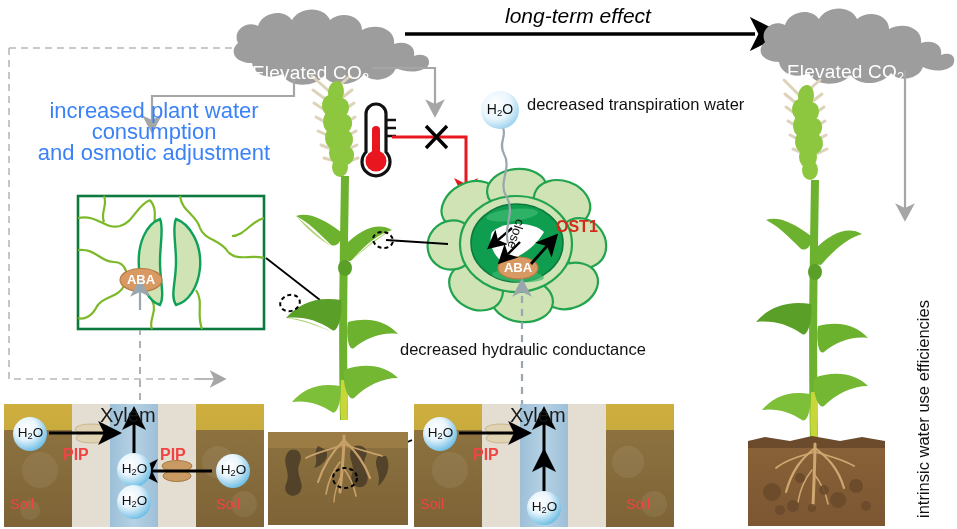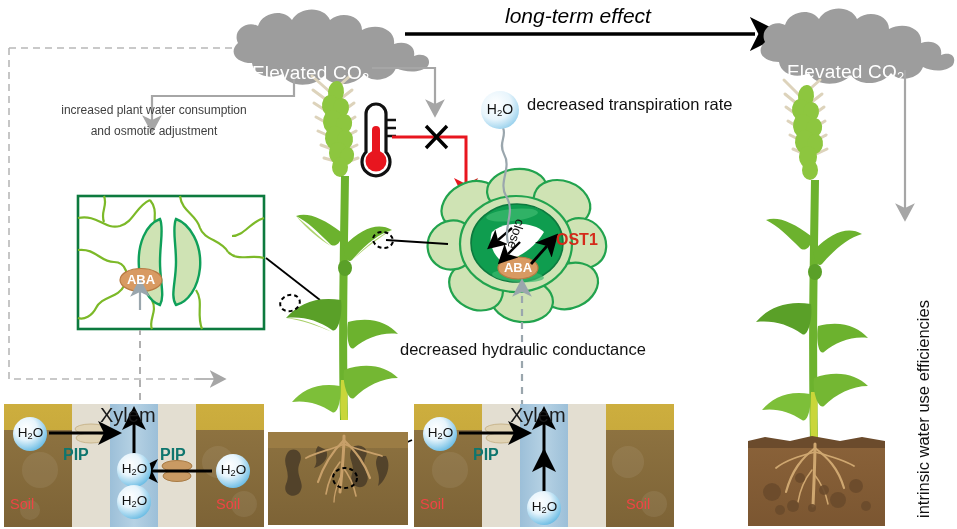--- a/index.html
+++ b/index.html
@@ -1,26 +1,26 @@
 <!DOCTYPE html>
 <html><head>
 <meta charset="utf-8">
 <style>
   html,body{margin:0;padding:0;background:#ffffff;}
   body{width:957px;height:529px;overflow:hidden;font-family:"Liberation Sans",sans-serif;}
   #stage{position:relative;width:957px;height:498px;background:#fff;}
   .abs{position:absolute;}
   .txt{color:#111;font-family:"Liberation Sans",sans-serif;white-space:nowrap;}
-  .lbl-main{font-size:12px;line-height:21px;color:#404040;text-align:center;white-space:pre-line;}
+  .lbl-main{font-size:22px;line-height:21px;color:#3b82f6;text-align:center;white-space:pre-line;}
   .lbl-italic{font-style:italic;font-size:21px;color:#000;}
   .cloudtxt{color:#fff;font-size:19px;letter-spacing:.2px;margin-top:27px;}
   .sub{font-size:0.68em;vertical-align:-0.25em;}
   .soil-word{font-size:14.5px;color:#ef4444;}
   .xylem-word{font-size:20px;color:#1a1a1a;}
-  .pip-word{font-size:16px;color:#0f766e;font-weight:bold;}
+  .pip-word{font-size:16px;color:#ef4444;font-weight:bold;}
   .h2o-txt{font-size:13.5px;color:#111;}
   .vert{transform-origin:0 0;}
   svg{display:block;overflow:visible;}
   .nosel{user-select:none;}
 </style>
 </head>
 <body>
 
 <div id="stage">
 
@@ -398,40 +398,40 @@
     <span>Elevated CO</span><span class="sub">2</span>
   </div>
 
   <div class="abs cloudtxt nosel" style="left:787px;top:34px;">
     <span>Elevated CO</span><span class="sub">2</span>
   </div>
 
   <div class="abs txt lbl-main" style="left:14px;top:100px;width:280px;">increased plant water consumption
 and osmotic adjustment</div>
 
-  <div class="abs txt" style="left:527px;top:95px;font-size:16.5px;">decreased transpiration rate</div>
+  <div class="abs txt" style="left:527px;top:95px;font-size:16.5px;">decreased transpiration water</div>
 
   <div class="abs nosel" style="left:481px;top:91px;width:38px;height:38px;border-radius:50%;
               background:radial-gradient(circle at 38% 34%, #ffffff 0%, #e8f5fc 45%, #62b8e2 100%);
               display:flex;align-items:center;justify-content:center;">
     <span class="h2o-txt" style="font-size:14px;"><span>H</span><span class="sub">2</span><span>O</span></span>
   </div>
 
   <div class="abs txt" style="left:400px;top:340px;font-size:16.5px;">decreased hydraulic conductance</div>
 
   <div class="abs nosel" style="left:498px;top:260px;width:40px;text-align:center;color:#fff;font-size:13px;font-weight:bold;">
     <span>ABA</span>
   </div>
 
   <div class="abs nosel" style="left:528px;top:222px;font-size:13px;color:#111;
               transform:rotate(108deg);transform-origin:0 0;">
     <span>close</span>
   </div>
 
-  <div class="abs nosel" style="left:556px;top:231px;font-size:16px;color:#d42a1a;font-weight:bold;">
+  <div class="abs nosel" style="left:556px;top:218px;font-size:16px;color:#d42a1a;font-weight:bold;">
     <span>OST1</span>
   </div>
 
   <div class="abs nosel" style="left:121px;top:272px;width:40px;text-align:center;color:#fff;font-size:13px;font-weight:bold;">
     <span>ABA</span>
   </div>
 
   <div class="abs txt xylem-word nosel" style="left:100px;top:404px;">Xylem</div>
   <div class="abs txt pip-word nosel" style="left:63px;top:446px;">PIP</div>
   <div class="abs txt pip-word nosel" style="left:160px;top:446px;">PIP</div>

